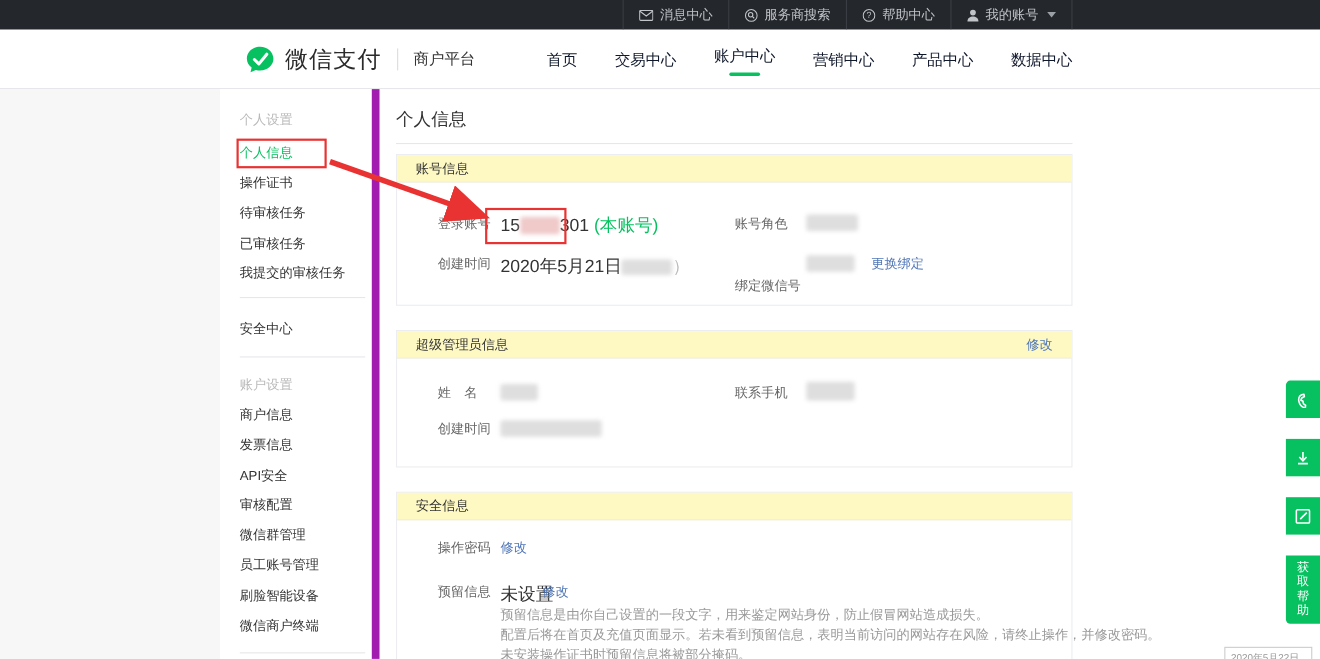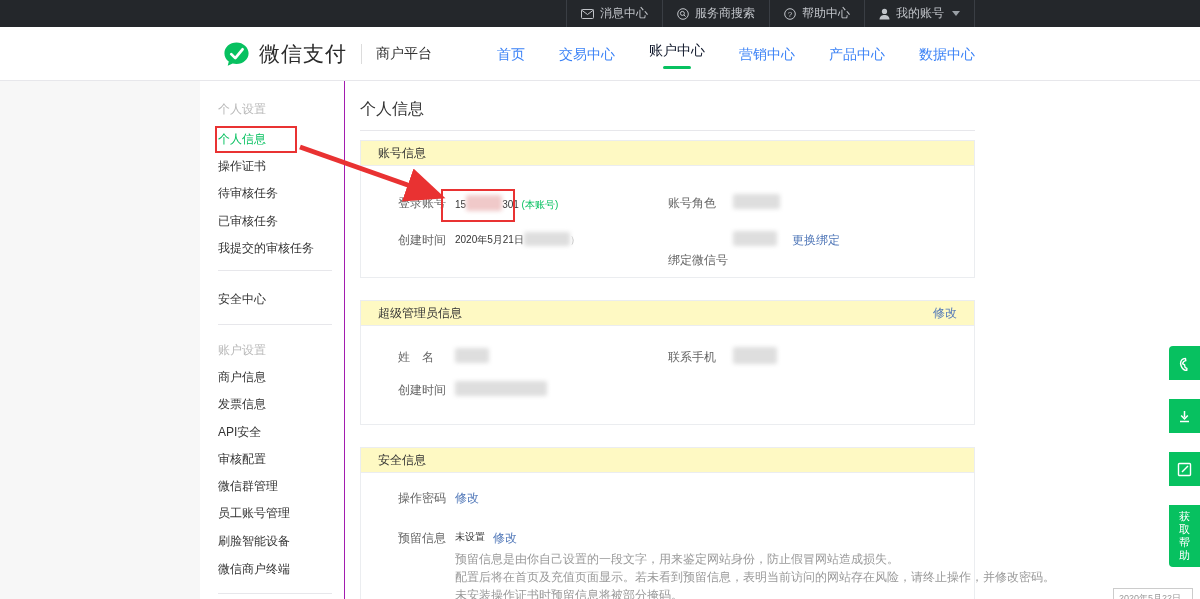--- a/index.html
+++ b/index.html
@@ -17,44 +17,44 @@
            border-top:5px solid #9aa0a6; margin-left:2px; }
 
   
   .header { position:absolute; left:0; top:27px; width:1200px; height:54px; background:#fff;
             border-bottom:1px solid #e7e7eb; }
   .logo-wrap { position:absolute; left:222px; top:0; height:54px; display:flex; align-items:center; }
   .logo-text { font-size:21px; color:#2b2b2b; margin-left:8px; letter-spacing:1px; }
   .logo-sep { width:1px; height:20px; background:#dcdcdc; margin:0 14px; }
   .logo-sub { font-size:14px; color:#333; }
   .nav { position:absolute; right:225px; top:0; height:54px; display:flex; align-items:center; gap:34px; }
-  .nav-item { font-size:14px; color:#3b82f6; cursor:pointer; text-align:center; padding-top:2px; }
+  .nav-item { font-size:14px; color:#0f172a; cursor:pointer; text-align:center; padding-top:2px; }
   .nav-item.active { color:#0f172a; }
   .nav-item.active::after { content:""; display:block; width:28px; height:3px; border-radius:2px;
                             background:#07c160; margin:6px auto 0; }
 
   
   .left-strip { position:absolute; left:0; top:81px; width:200px; height:518px; background:#f7f7f7; }
   .sidebar { position:absolute; left:200px; top:81px; width:145px; height:518px; background:#fff;
-             border-right:1px solid #a21caf; }
+             border-right:7px solid #a21caf; }
   .side-header { position:absolute; left:18px; font-size:12px; color:#b9b9b9; }
   .side-item { position:absolute; left:18px; font-size:12px; color:#333; cursor:pointer; white-space:nowrap; }
   .side-item.active { color:#07c160; }
   .side-div { position:absolute; left:18px; width:114px; height:1px; background:#e7e7eb; }
 
   
   .main-title { position:absolute; left:360px; top:99px; font-size:16px; color:#333; }
   .title-div { position:absolute; left:360px; top:130px; width:615px; height:1px; background:#e7e7eb; }
 
   .section { position:absolute; left:360px; width:615px; background:#fff; border:1px solid #ebedf0; }
   .sec-head { height:25px; background:#fef9c3; border-bottom:1px solid #ebedf0; display:flex;
               align-items:center; justify-content:space-between; padding:0 17px; }
   .sec-head-title { font-size:12px; color:#333; }
   .lbl { position:absolute; font-size:12px; color:#666; }
-  .val { position:absolute; font-size:10px; color:#333; }
+  .val { position:absolute; font-size:16px; color:#333; }
   .link { color:#5077b8; cursor:pointer; font-size:12px; }
   .green-tag { color:#07c160; }
   .blur { display:inline-block; background:#dedede; filter:blur(2px); border-radius:2px; vertical-align:-3px; }
   .blur.pink { background:#f0c9c9; }
   .desc { position:absolute; font-size:12px; color:#999; white-space:nowrap; }
 
   
   .anno-box { position:absolute; border:2px solid #e93232; background:transparent; pointer-events:none; }
   .anno-svg { position:absolute; left:0; top:0; pointer-events:none; }
 

